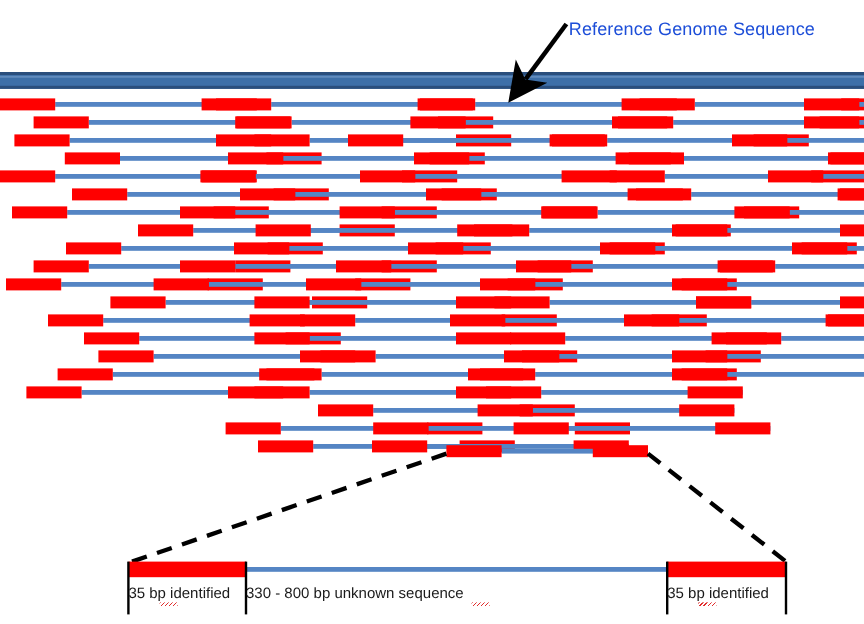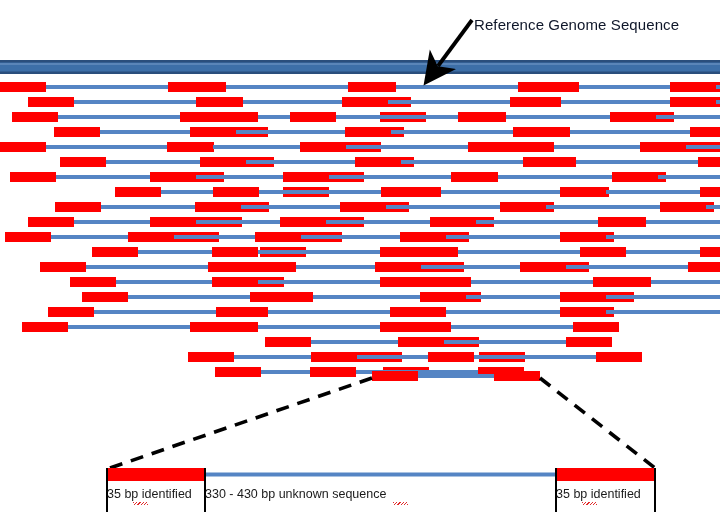--- a/index.html
+++ b/index.html
@@ -22,21 +22,21 @@
     left: 0;
     top: 0;
     width: 720px;
     height: 520px;
     display: block;
   }
   .ref-label {
     position: absolute;
     font-family: "Liberation Sans", sans-serif;
     font-size: 15px;
-    color: #0f172a;
+    color: #1d4ed8;
     white-space: nowrap;
     letter-spacing: 0.1px;
   }
   .box-label {
     position: absolute;
     font-family: "Liberation Sans", sans-serif;
     font-size: 12.5px;
     color: #1a1a1a;
     white-space: nowrap;
     text-align: left;
@@ -351,21 +351,21 @@
       </g>
     <g id="g-arrow">
         <line x1="472" y1="20" x2="438" y2="66" stroke="#000000" stroke-width="3.8" marker-end="url(#arrowHead)"></line>
       </g>
   </svg>
 
   <div class="ref-label" style="left:474px; top:16px;">Reference Genome Sequence</div>
 
   <div class="box-label" id="label-left" style="left: 107px; top: 487px; width: 98px;">35 bp identified</div>
 
-  <div class="box-label" id="label-middle" style="left: 205px; top: 487px; width: 351px;">330 - 430 bp unknown sequence</div>
+  <div class="box-label" id="label-middle" style="left: 205px; top: 487px; width: 351px;">330 - 800 bp unknown sequence</div>
 
   <div class="box-label" id="label-right" style="left: 556px; top: 487px; width: 99px;">35 bp identified</div>
 
   <div class="squiggle" id="sq-left" style="left: 133px; top: 502px; width: 15px;"></div>
   <div class="squiggle" id="sq-mid" style="left: 392.5px; top: 502px; width: 15px;"></div>
   <div class="squiggle" id="sq-right" style="left: 582px; top: 502px; width: 15px;"></div>
 
 </div>
 
 </body></html>

